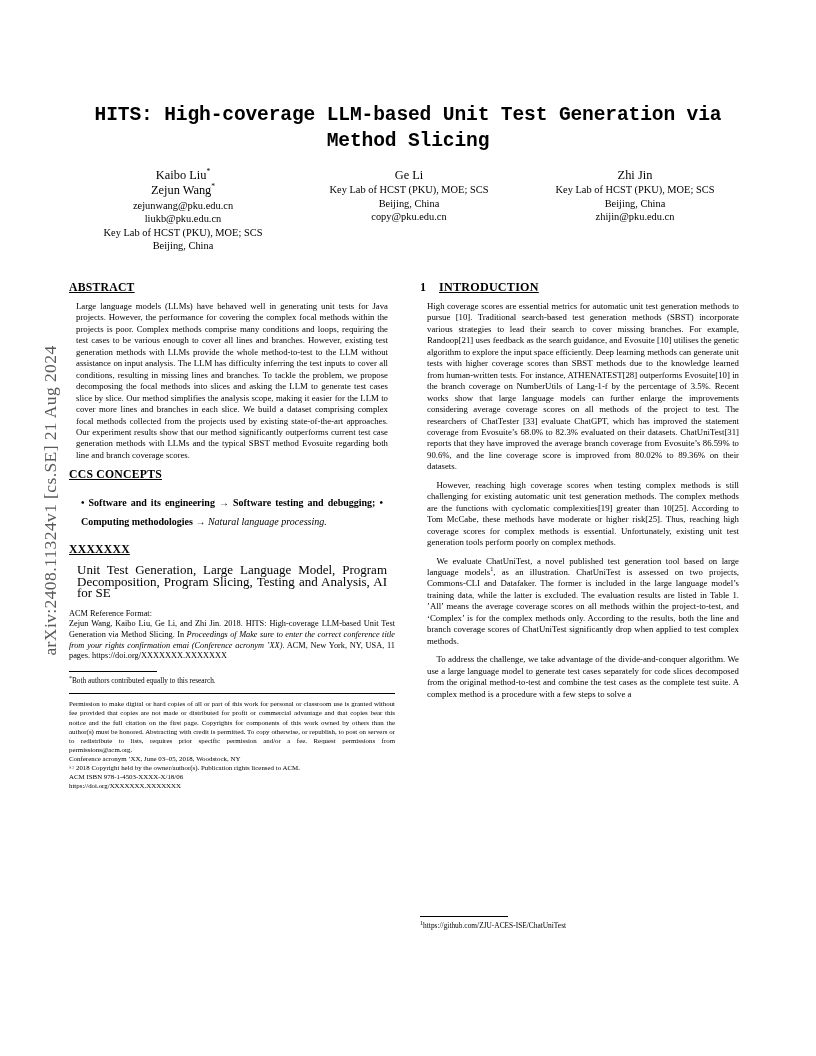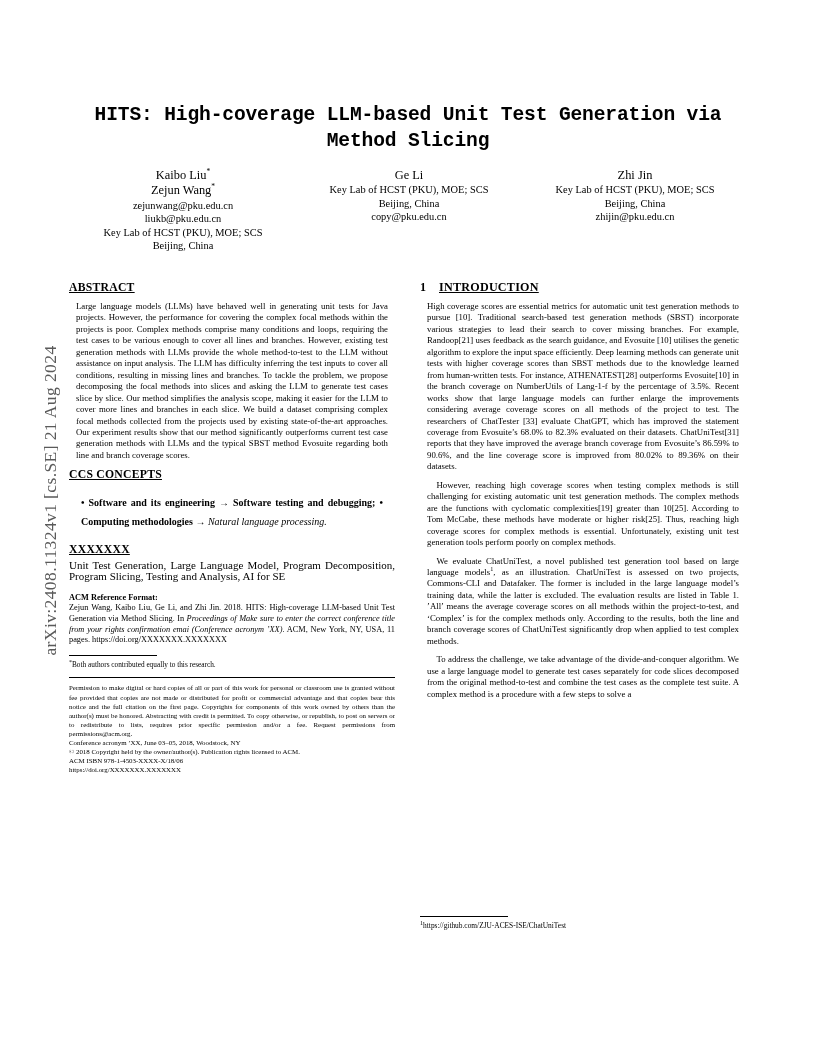--- a/index.html
+++ b/index.html
@@ -114,40 +114,40 @@
     margin: 7px;
     font-size: 8.75px;
     line-height: 11.45px;
     text-align: justify;
     text-justify: inter-word;
     hyphens: none;
   }
   p.body.indent { text-indent: 9.5px; }
 
   .kw-body {
-    margin: 0;
-    font-size: 11px;
+    margin: 8px;
+    font-size: 13px;
     line-height: 11.45px;
     text-align: justify;
   }
 
   .ccs-body {
     margin: 12px;
     font-size: 10px;
     line-height: 19px;
     text-align: justify;
     font-weight: bold;
   }
   .ccs-body .it {
     font-weight: normal;
     font-style: italic;
   }
 
   .ref-head {
-    font-weight: bold;
+    font-weight: normal;
     font-size: 8.3px;
     line-height: 11px;
     margin: 9px 0 0 0;
   }
   .ref-body {
     margin: 0;
     font-size: 8.3px;
     line-height: 10.9px;
     text-align: justify;
   }

